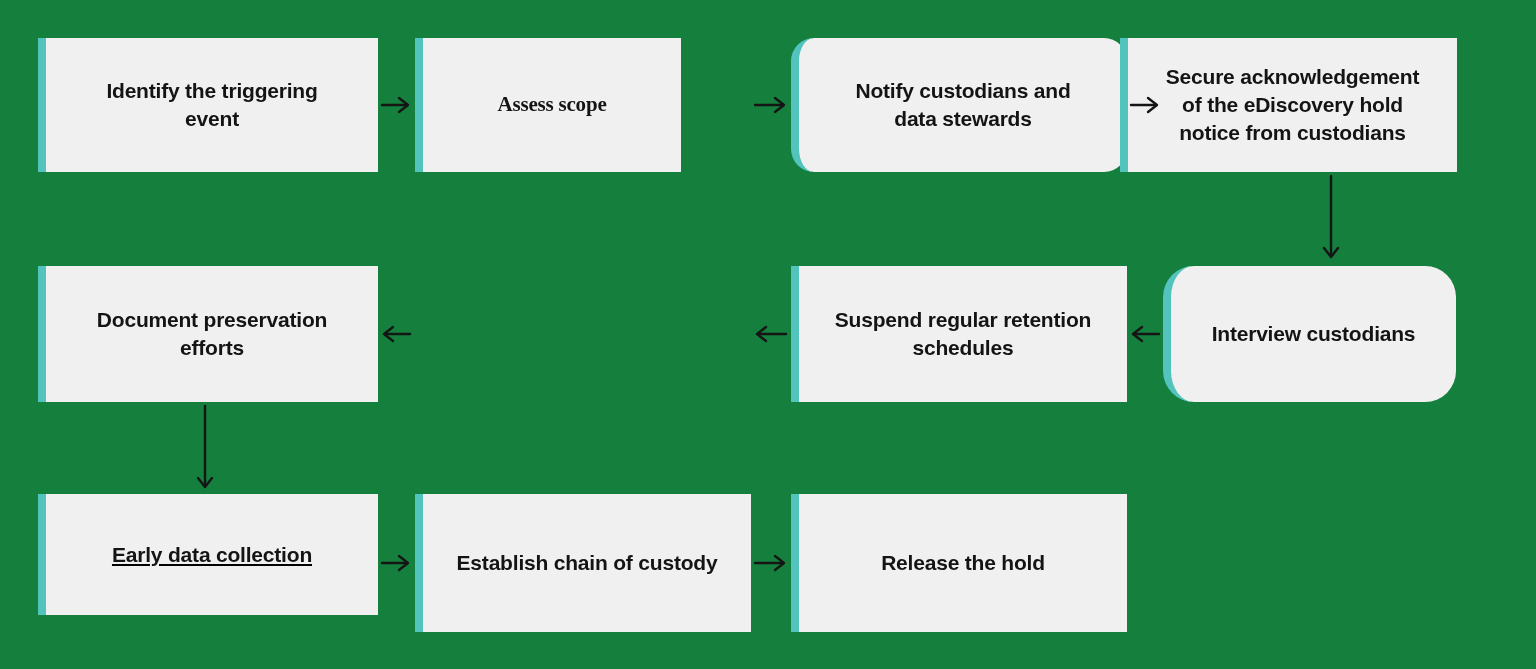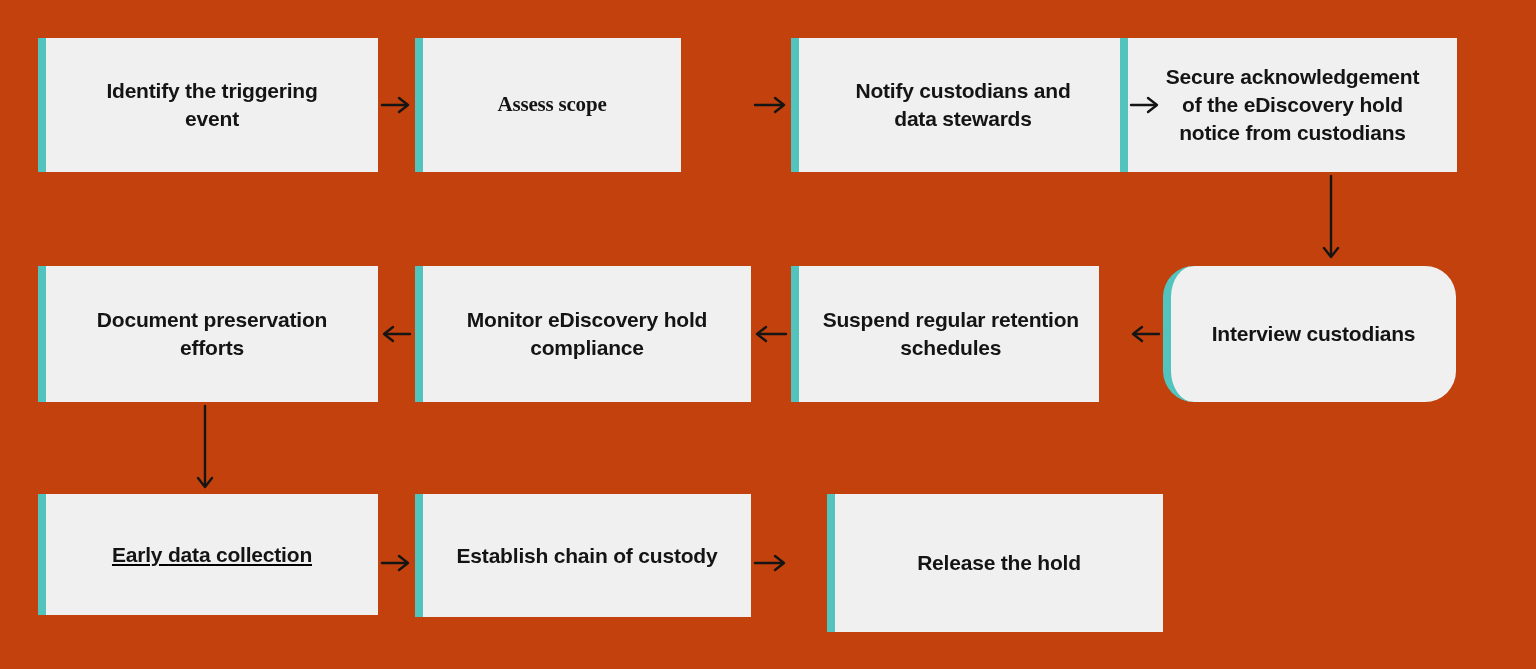--- a/index.html
+++ b/index.html
@@ -1,20 +1,20 @@
 <!DOCTYPE html>
 <html style="--accent: #53C3BD; --box-bg: #F0F0F0; --text: #141414; --arrow: #151515;"><head>
 <meta charset="utf-8">
 <style>
   html, body { margin: 0; padding: 0; background: #ffffff; }
   .canvas {
     position: relative;
     width: 1536px;
     height: 669px;
-    background: #c2410c;
+    background: #15803d;
     font-family: "Liberation Sans", "DejaVu Sans", sans-serif;
     overflow: hidden;
   }
   .box {
     position: absolute;
     background: var(--box-bg, #F0F0F0);
     border-left: 8px solid var(--accent, #53C3BD);
     box-sizing: border-box;
     display: flex;
     align-items: center;
@@ -50,53 +50,49 @@
 
 <div class="canvas">
 
   <div class="box" style="left:38px; top:38px; width:340px; height:134px;">
     <span class="box-label">Identify the triggering
 event</span>
   </div>
   <div class="box" style="left:415px; top:38px; width:266px; height:134px;font-family:Liberation Serif, serif;">
     <span class="box-label">Assess scope</span>
   </div>
-  <div class="box" style="left:791px; top:38px; width:336px; height:134px;">
+  <div class="box" style="left:791px; top:38px; width:336px; height:134px;border-radius:23px;">
     <span class="box-label">Notify custodians and
 data stewards</span>
   </div>
   <div class="box" style="left:1120px; top:38px; width:337px; height:134px;">
     <span class="box-label">Secure acknowledgement
 of the eDiscovery hold
 notice from custodians</span>
   </div>
 
   <div class="box" style="left:1163px; top:266px; width:293px; height:136px;border-radius:31px;">
     <span class="box-label">Interview custodians</span>
   </div>
-  <div class="box" style="left:791px; top:266px; width:308px; height:136px;justify-content:flex-end;">
+  <div class="box" style="left:791px; top:266px; width:336px; height:136px;">
     <span class="box-label">Suspend regular retention
 schedules</span>
-  </div>
-  <div class="box" style="left:415px; top:266px; width:336px; height:136px;">
-    <span class="box-label">Monitor eDiscovery hold
-compliance</span>
   </div>
   <div class="box" style="left:38px; top:266px; width:340px; height:136px;align-items:center;">
     <span class="box-label">Document preservation
 efforts</span>
   </div>
 
   <div class="box" style="left:38px; top:494px; width:340px; height:121px;text-decoration:underline;">
     <span class="box-label">Early data collection</span>
   </div>
-  <div class="box" style="left:415px; top:494px; width:336px; height:123px;">
+  <div class="box" style="left:415px; top:494px; width:336px; height:138px;">
     <span class="box-label">Establish chain of custody</span>
   </div>
-  <div class="box" style="left:791px; top:494px; width:336px; height:138px;margin-left:36px;">
+  <div class="box" style="left:791px; top:494px; width:336px; height:138px;">
     <span class="box-label">Release the hold</span>
   </div>
 
   <svg class="arrow-layer" viewBox="0 0 1536 669" xmlns="http://www.w3.org/2000/svg">
 
     <g>
       <path d="M382 105 L407 105"></path>
         <polyline points="399,98 408,105 399,112"></polyline>
     </g>
     <g>

